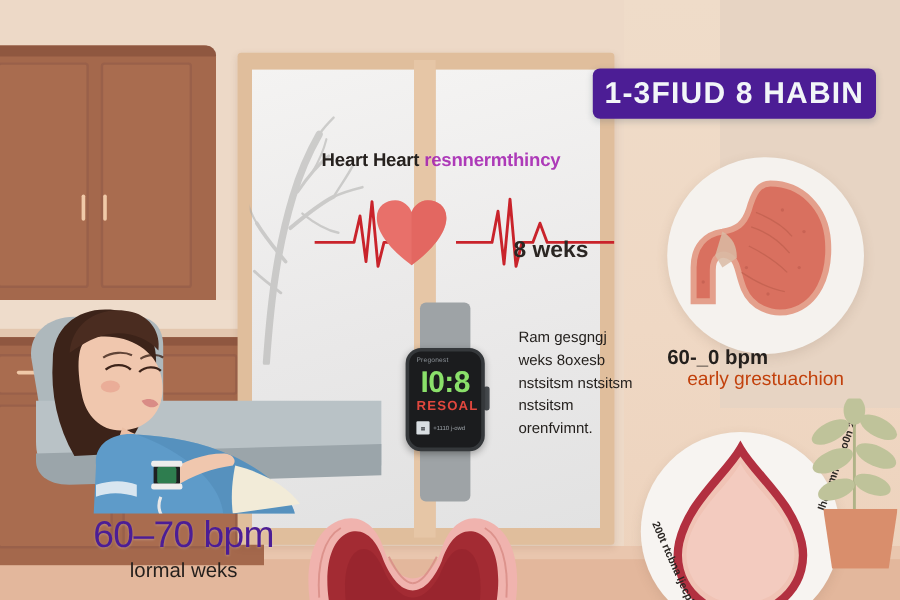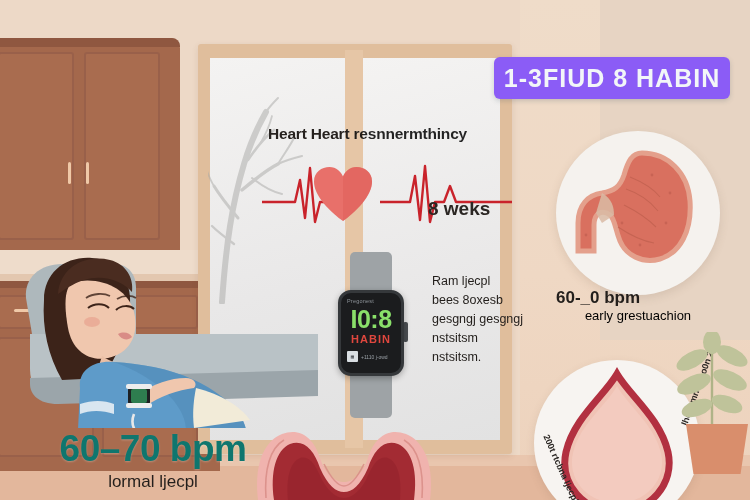--- a/index.html
+++ b/index.html
@@ -120,56 +120,56 @@
   
   .branch{ position:absolute; left:10px; top:50px; opacity:.5; }
 
   
   .hr-title{
     position:absolute; left:268px; top:125px;
     font-size:15.5px; font-weight:700; color:#26211E;
     letter-spacing:-.2px; white-space:nowrap;
     text-shadow:0 0 1px rgba(255,255,255,.5);
   }
-  .hr-title .faded{ color:#000000; font-weight:700; opacity:.85;text-align:center; }
+  .hr-title .faded{ color:#a21caf; font-weight:700; opacity:.85;text-align:center; }
 
   .ecg{ position:absolute; left:262px; top:160px; }
   .heart{
     position:absolute; left:312px; top:165px; width:62px; height:58px;
   }
   .hr-weeks{
     position:absolute; left:428px; top:198px;
     font-size:19px; font-weight:700; color:#2b2623;
   }
 
   
   .badge{
     position:absolute; left:494px; top:57px; width:236px; height:42px;
-    background:#8b5cf6; border-radius:6px;
+    background:#4c1d95; border-radius:6px;
     display:flex; align-items:center; justify-content:center;
     box-shadow:0 2px 5px rgba(60,80,95,.22);
   }
   .badge span{
     font-size:25px; font-weight:700; color:#F2F6F8; letter-spacing:1px;
     white-space:nowrap;
   }
 
   
   .circ-stomach{
     position:absolute; left:556px; top:131px; width:164px; height:164px;
     background:#F5F2EE; border-radius:50%;
     box-shadow:0 3px 10px rgba(120,95,75,.16);
   }
   .stom-title{
     position:absolute; left:556px; top:288px; width:164px;
     text-align:left; font-size:17px; font-weight:700; color:#231F1C;
   }
   .stom-sub{
     position:absolute; left:546px; top:308px; width:184px;
-    text-align:center; font-size:13px; color:#000000;
+    text-align:center; font-size:16px; color:#c2410c;
   }
 
   
   .watch{ position:absolute; left:322px; top:252px; width:98px; height:166px; }
   .strap{
     position:absolute; left:28px; width:42px; background:#9EA3A6; border-radius:5px;
   }
   .strap-top{ top:0; height:62px; }
   .strap-bot{ top:108px; height:58px; }
   .watch-body{
@@ -225,21 +225,21 @@
   
   .plant{ position:absolute; left:672px; top:332px; width:78px; height:140px; }
   .pot{
     position:absolute; left:14px; top:92px; width:62px; height:50px;
     background:#D98E6C; clip-path:polygon(0 0,100% 0,88% 100%,12% 100%);
   }
 
   
   .metric{ position:absolute; left:48px; top:428px; width:210px; text-align:center; }
   .metric-val{
-    font-size:37px; font-weight:700; color:#0f766e; letter-spacing:-.5px;
+    font-size:31px; font-weight:400; color:#4c1d95; letter-spacing:-.5px;
     text-shadow:0 1px 2px rgba(255,255,255,.25);
   }
   .metric-sub{ font-size:17px; color:#241F1C; margin-top:2px; }
 
   
   .recliner{ position:absolute; left:18px; top:238px; width:300px; height:190px; }
 </style>
 </head>
 <body>
 
@@ -386,35 +386,35 @@
   </svg>
 
   <div class="watch">
     <div class="strap strap-top"></div>
     <div class="strap strap-bot"></div>
     <div class="crown"></div>
     <div class="watch-body">
       <div class="w-face">
         <div class="w-top">Pregonest</div>
         <div class="w-time">I0:8</div>
-        <div class="w-status">HABIN</div>
+        <div class="w-status">RESOAL</div>
         <div class="w-bottom">
           <span class="w-icon">▦</span>
           <span class="w-meta">+1110 j-owd</span>
         </div>
       </div>
     </div>
   </div>
 
   <div class="body-text">
-    <div>Ram ljecpl</div>
-    <div>bees  8oxesb</div>
-    <div>gesgngj gesgngj</div>
+    <div>Ram gesgngj</div>
+    <div>weks  8oxesb</div>
+    <div>nstsitsm nstsitsm</div>
     <div>nstsitsm</div>
-    <div>nstsitsm.</div>
+    <div>orenfvimnt.</div>
   </div>
 
   <svg class="uterus" viewBox="0 0 200 76">
     <path d="M14 76 C10 44 18 18 38 10 C56 3 70 14 76 34 C82 52 92 58 100 58
              C108 58 118 52 124 34 C130 14 144 3 162 10 C182 18 190 44 186 76 Z" fill="#F0B3AE"></path>
     <path d="M30 76 C26 48 32 26 46 20 C60 15 70 26 76 44 C84 62 92 68 100 68
              C108 68 116 62 124 44 C130 26 140 15 154 20 C168 26 174 48 170 76 Z" fill="#A32B33"></path>
     <path d="M44 76 C42 54 46 38 56 34 C66 31 72 42 78 56 C86 70 94 74 100 74
              C106 74 114 70 122 56 C128 42 134 31 144 34 C154 38 158 54 156 76 Z" fill="#8E1F28" opacity=".45"></path>
     <g stroke="#D98D87" stroke-width="1.6" fill="none" opacity=".85">
@@ -447,16 +447,16 @@
         <ellipse cx="25" cy="76" rx="16" ry="8" transform="rotate(-20 25 76)"></ellipse>
         <ellipse cx="55" cy="72" rx="16" ry="8" transform="rotate(20 55 72)"></ellipse>
         <ellipse cx="40" cy="10" rx="9" ry="12"></ellipse>
       </g>
     </svg>
     <div class="pot"></div>
   </div>
 
   <div class="metric">
     <div class="metric-val">60–70 bpm</div>
-    <div class="metric-sub">lormal ljecpl</div>
+    <div class="metric-sub">lormal weks</div>
   </div>
 
 </div>
 
 </body></html>

